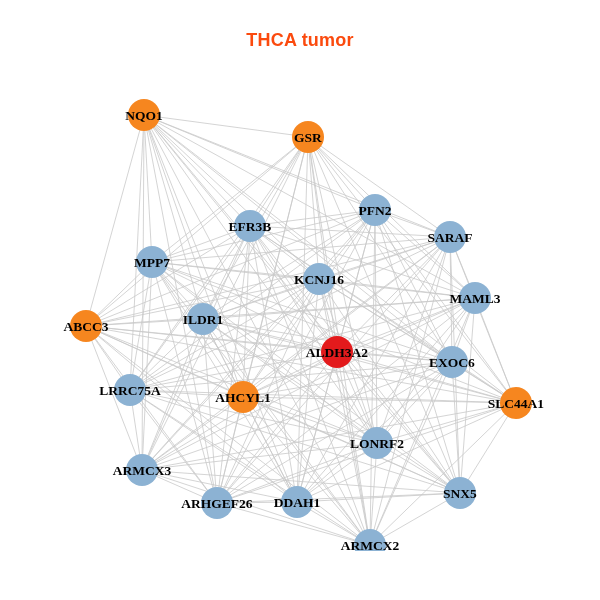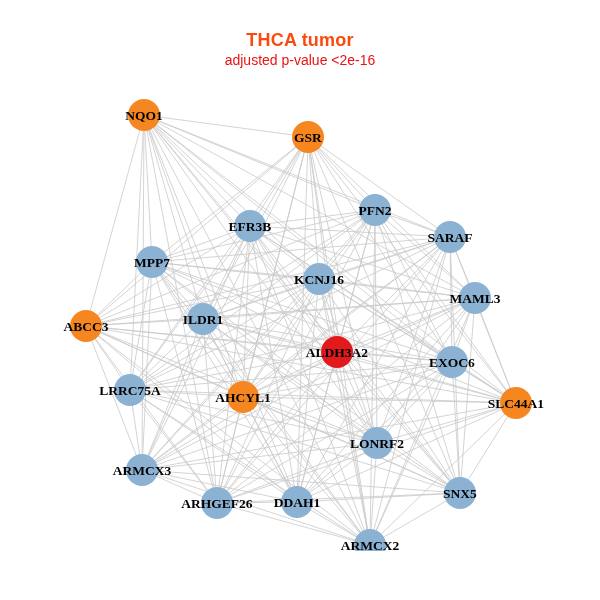--- a/index.html
+++ b/index.html
@@ -30,21 +30,20 @@
     font-size:13.5px;
     fill:#000000;
     text-anchor:middle;
   }
 </style>
 </head>
 <body>
 
 <div class="canvas">
   <div class="chart-title" style="color: rgb(251, 74, 14);">THCA tumor</div>
-  <div class="chart-subtitle" style="color: rgb(238, 17, 17);">adjusted p-value &lt;2e-16</div>
   <svg id="graph-svg" class="graph" width="600" height="600" viewBox="0 0 600 600">
       <g>
         <line x1="144" y1="115" x2="308" y2="137" class="edge" stroke="#C9C9C9" stroke-opacity="0.8"></line>
         <line x1="144" y1="115" x2="250" y2="226" class="edge" stroke="#C9C9C9" stroke-opacity="0.8"></line>
         <line x1="144" y1="115" x2="375" y2="210" class="edge" stroke="#C9C9C9" stroke-opacity="0.8"></line>
         <line x1="144" y1="115" x2="450" y2="237" class="edge" stroke="#C9C9C9" stroke-opacity="0.8"></line>
         <line x1="144" y1="115" x2="152" y2="262" class="edge" stroke="#C9C9C9" stroke-opacity="0.8"></line>
         <line x1="144" y1="115" x2="319" y2="279" class="edge" stroke="#C9C9C9" stroke-opacity="0.8"></line>
         <line x1="144" y1="115" x2="475" y2="298" class="edge" stroke="#C9C9C9" stroke-opacity="0.8"></line>
         <line x1="144" y1="115" x2="86" y2="326" class="edge" stroke="#C9C9C9" stroke-opacity="0.8"></line>

